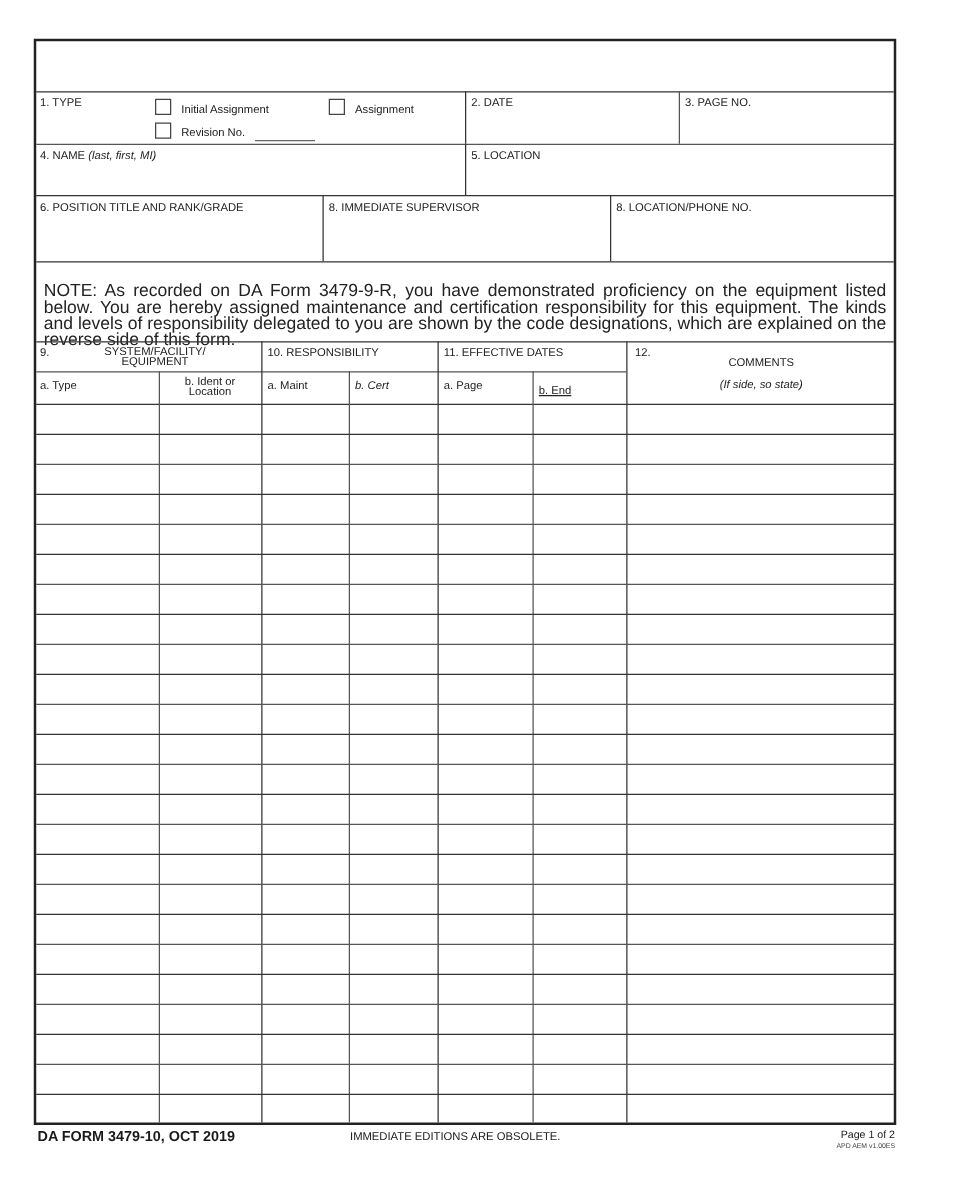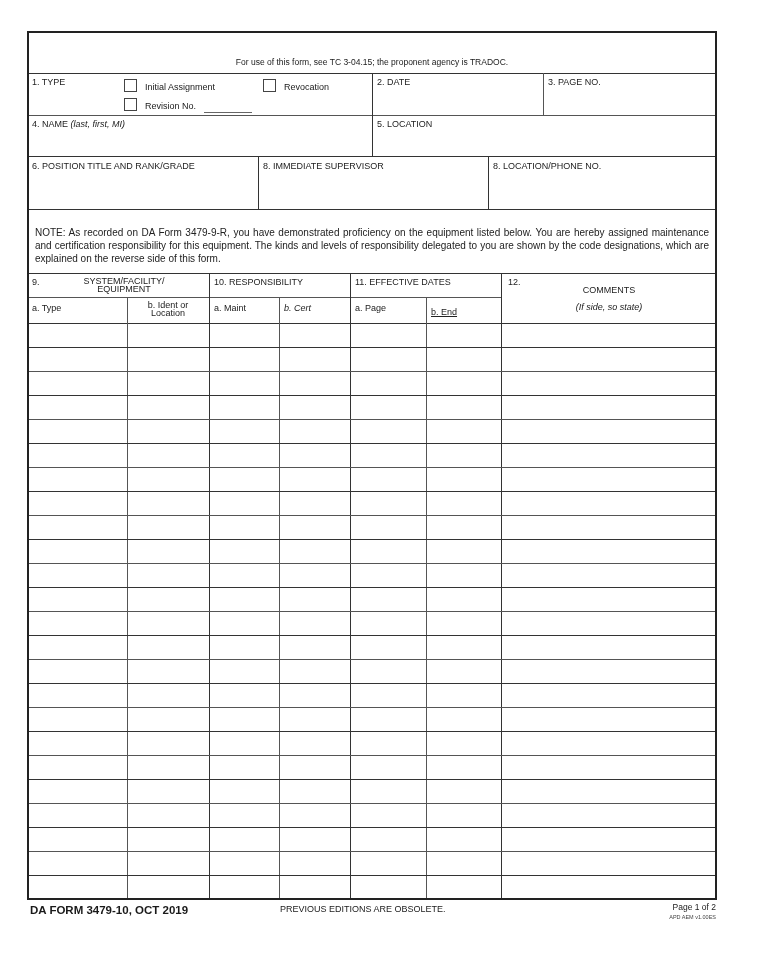--- a/index.html
+++ b/index.html
@@ -16,45 +16,44 @@
   .lbl i { font-style: italic; }
 
   .title { position: absolute; left: 0; right: 0; top: 5px; text-align: center; font-size: 13.5px; font-weight: bold; letter-spacing: 0.1px; }
   .subtitle { position: absolute; left: 0; right: 0; top: 24px; text-align: center; font-size: 8.5px; }
 
   .checkbox { position: absolute; width: 13px; height: 13px; border: 1px solid #444; background: #fff; cursor: pointer; }
   .cb-label { position: absolute; font-size: 9px; white-space: nowrap; }
   .revno-line { position: absolute; width: 48px; border-top: 1px solid #666; }
   .input { position: absolute; border: none; background: transparent; font-family: "Liberation Sans", sans-serif; font-size: 10px; }
 
-  .note { position: absolute; left: 6px; right: 6px; top: 193px; font-size: 10px; line-height: 13px; text-align: justify; text-align-last: left; color: #222; }
+  .note { position: absolute; left: 6px; right: 6px; top: 193px; font-size: 14px; line-height: 13px; text-align: justify; text-align-last: left; color: #222; }
 
   .th { position: absolute; font-size: 9px; white-space: nowrap; color: #222; }
   .th-center { text-align: center; line-height: 8px; }
 
   .cell { position: absolute; cursor: text; }
 
   .footer-form { position: absolute; left: 30px; top: 904px; font-size: 11.5px; font-weight: bold; }
   .footer-prev { position: absolute; left: 280px; top: 904px; font-size: 9px; }
   .footer-page { position: absolute; right: 52px; top: 902px; font-size: 8.5px; text-align: right; }
   .footer-ver { position: absolute; right: 52px; top: 914px; font-size: 5.5px; text-align: right; color: #444; }
 </style>
 </head>
 <body>
 
 <div class="form">
 
-  <div class="subtitle">For use of this form, see TC 3-04.15; the proponent agency is TRADOC.</div>
   <div class="hl" style="left:0;right:0;top:40px;"></div>
 
   <div class="lbl" style="left:3px;top:44px;">1. TYPE</div>
   <div class="checkbox" style="left:95px;top:46px;"></div>
   <div class="cb-label" style="left:116px;top:49px;">Initial Assignment</div>
   <div class="checkbox" style="left:234px;top:46px;"></div>
-  <div class="cb-label" style="left:255px;top:49px;">Revocation</div>
+  <div class="cb-label" style="left:255px;top:49px;">Assignment</div>
   <div class="checkbox" style="left:95px;top:65px;"></div>
   <div class="cb-label" style="left:116px;top:68px;">Revision No.</div>
   <div class="revno-line" style="left:175px;top:79px;"></div>
   <input class="input" style="left: 175px; top: 66px; width: 48px; height: 12px;" value="">
 
   <div class="vl" style="left:343px;top:40px;height:42px;"></div>
   <div class="lbl" style="left:348px;top:44px;">2. DATE</div>
   <input class="input" style="left: 348px; top: 58px; width: 160px; height: 20px;" value="">
   <div class="vl thin" style="left:514px;top:40px;height:42px;"></div>
   <div class="lbl" style="left:519px;top:44px;">3. PAGE NO.</div>
@@ -350,15 +349,15 @@
         <div class="cell" style="left: 182px; width: 66px; top: 1px; height: 22px;"></div>
         <div class="cell" style="left: 252px; width: 67px; top: 1px; height: 22px;"></div>
         <div class="cell" style="left: 323px; width: 72px; top: 1px; height: 22px;"></div>
         <div class="cell" style="left: 399px; width: 71px; top: 1px; height: 22px;"></div>
         <div class="cell" style="left: 474px; width: 210px; top: 1px; height: 22px;"></div>
       </div>
     </div>
 </div>
 
 <div class="footer-form">DA FORM 3479-10, OCT 2019</div>
-<div class="footer-prev">PREVIOUS EDITIONS ARE OBSOLETE.</div>
+<div class="footer-prev">IMMEDIATE EDITIONS ARE OBSOLETE.</div>
 <div class="footer-page">Page 1 of 2</div>
 <div class="footer-ver">APD AEM v1.00ES</div>
 
 </body></html>

